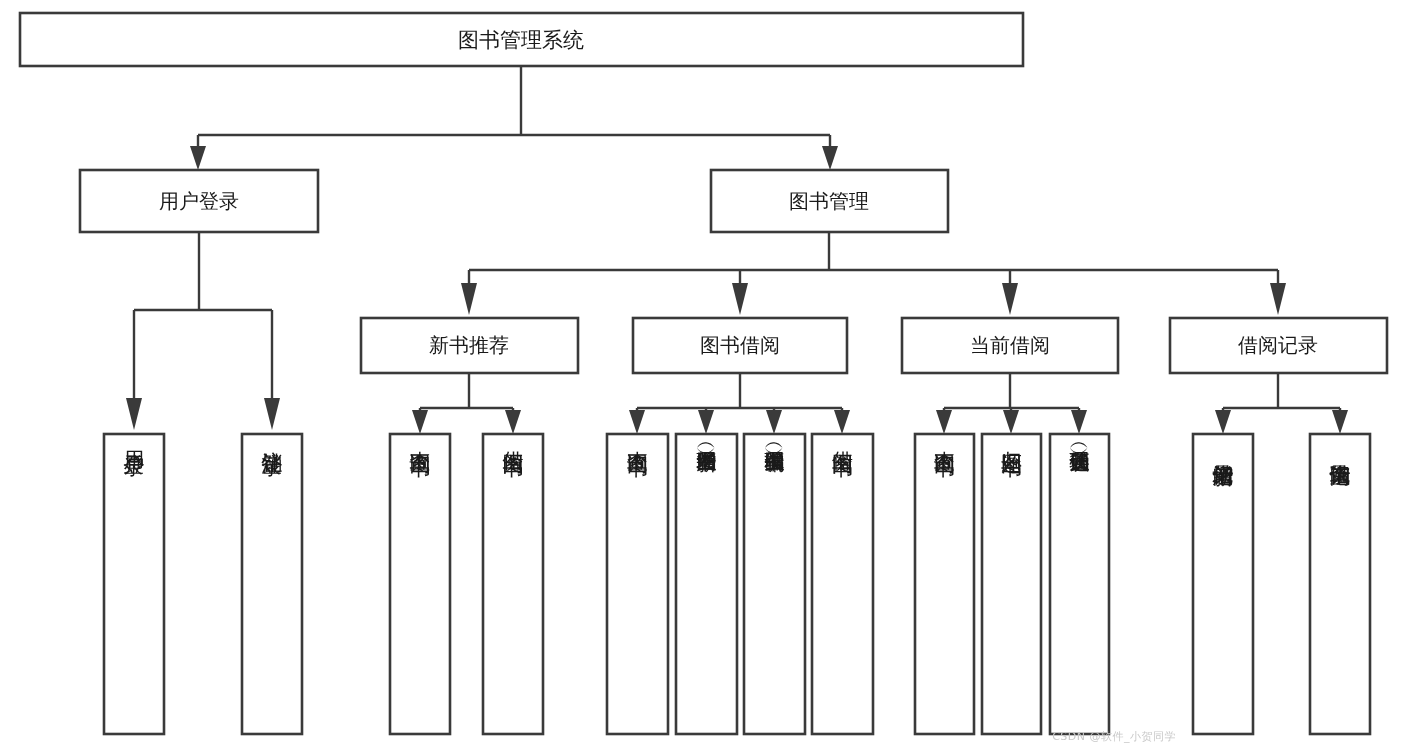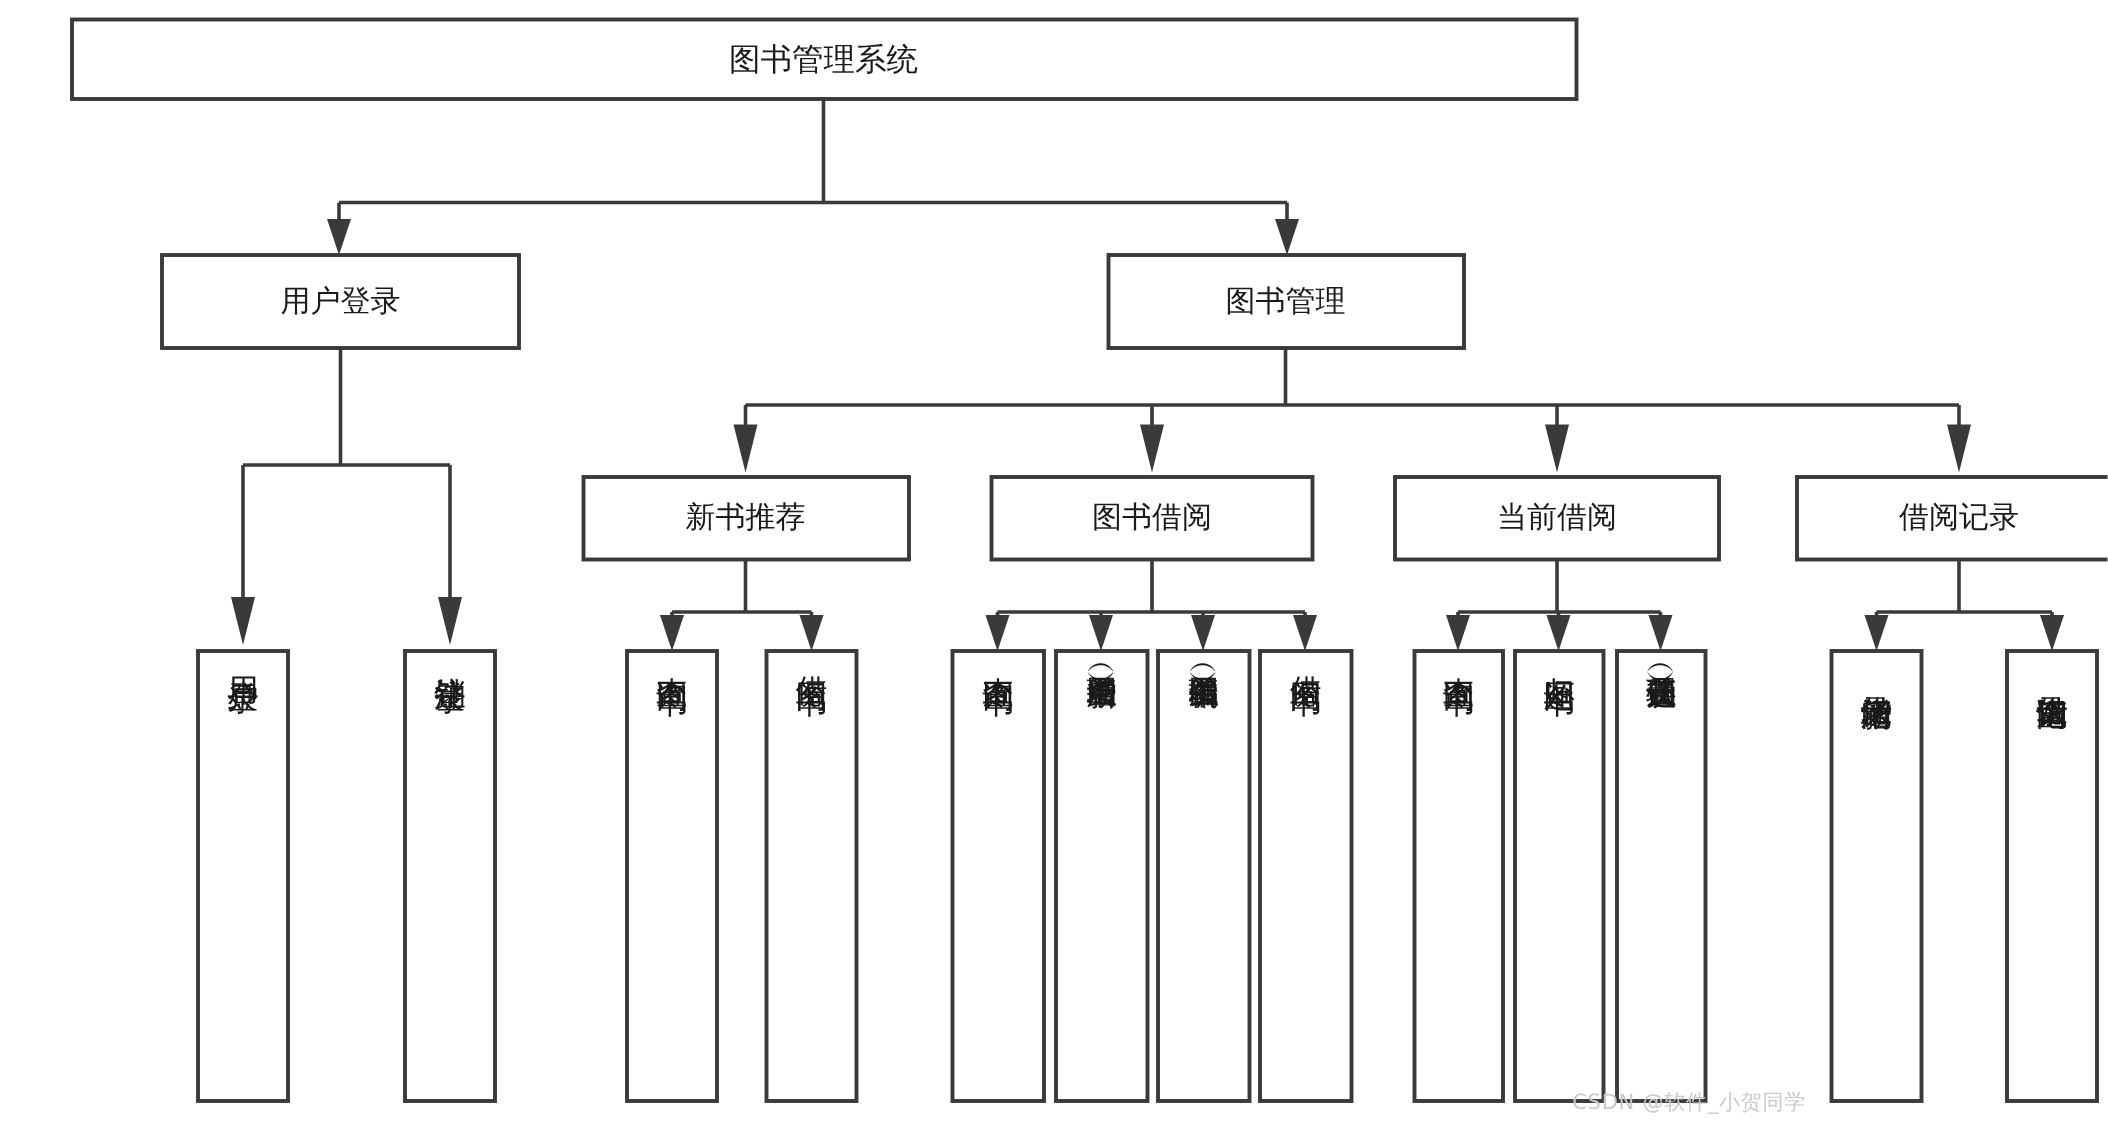--- a/index.html
+++ b/index.html
@@ -12,21 +12,20 @@
     width: 1405px;
     height: 747px;
     font-family: "DejaVu Sans", "Liberation Sans", sans-serif;
     overflow: hidden;
     position: relative;
   }
   #diagram-root {
     position: relative;
     width: 1182px;
     height: 747px;
-    margin-left: 28px;
   }
   svg.diagram {
     position: absolute;
     top: 0;
     left: 0;
     width: 1405px;
     height: 747px;
     display: block;
   }
   .node-box {
@@ -74,21 +73,21 @@
     letter-spacing: 2px;
     color: #1a1a1a;
     white-space: nowrap;
     text-align: center;
   }
   .watermark {
     position: absolute;
     right: 6px;
     bottom: 3px;
     font-family: "DejaVu Sans", "Liberation Sans", sans-serif;
-    font-size: 14px;
+    font-size: 11px;
     color: #c9c9c9;
     letter-spacing: 0.5px;
     white-space: nowrap;
     pointer-events: none;
   }
 </style>
 </head>
 <body>
 
 <div id="diagram-root">

